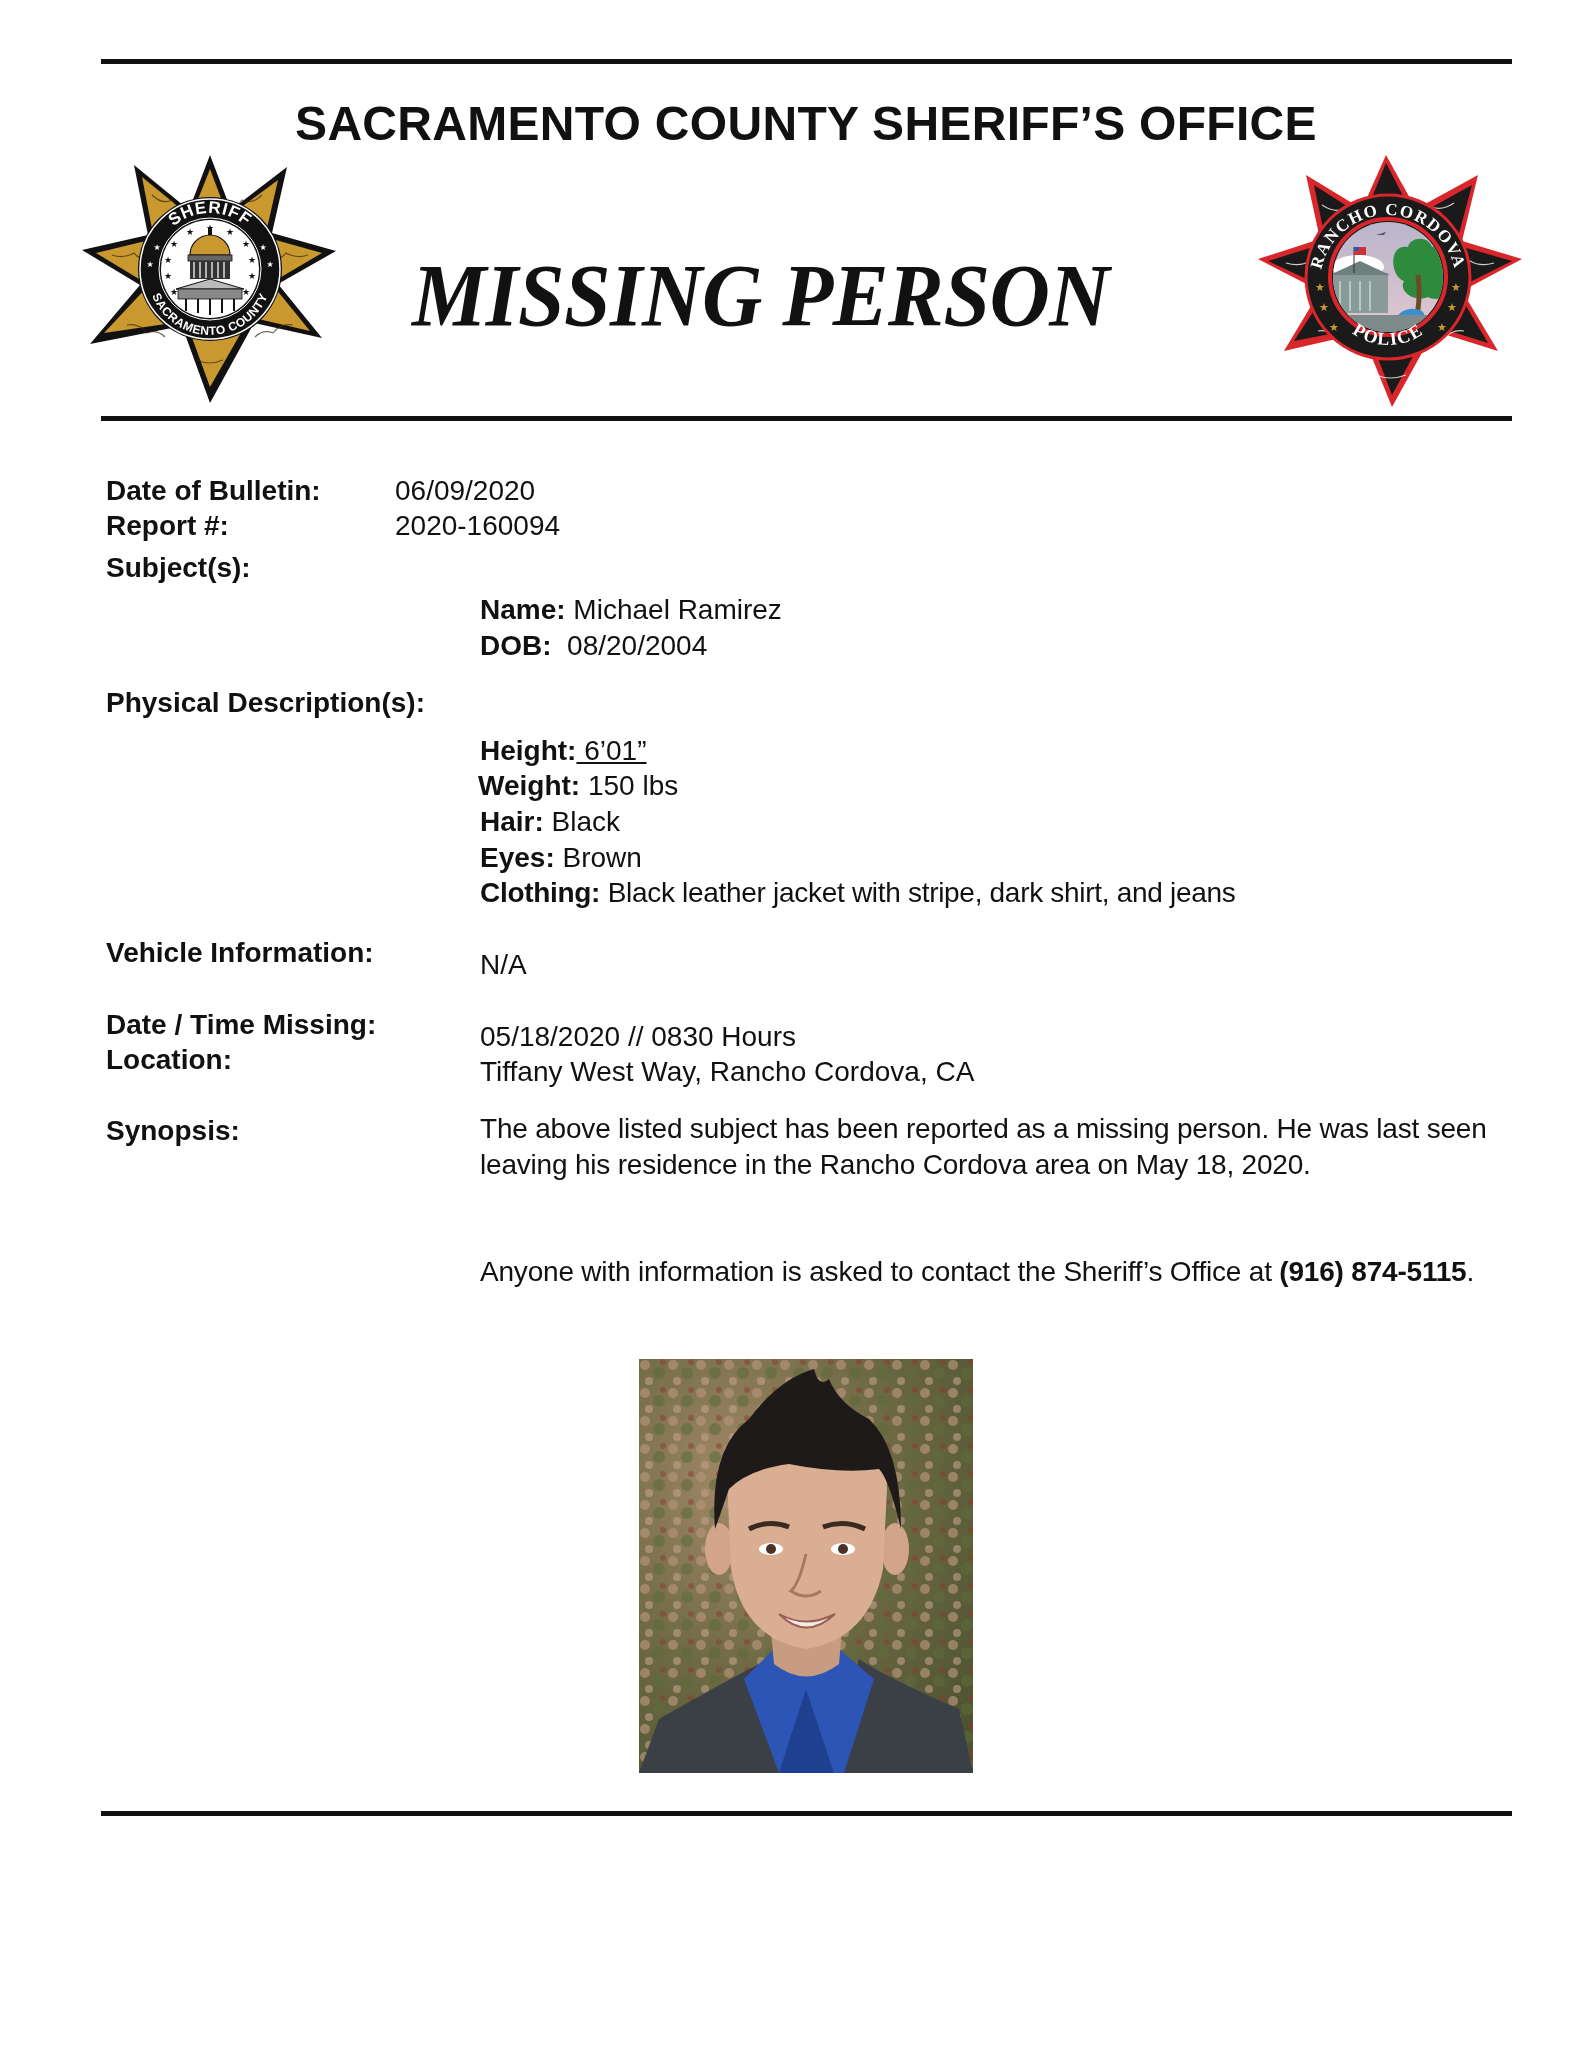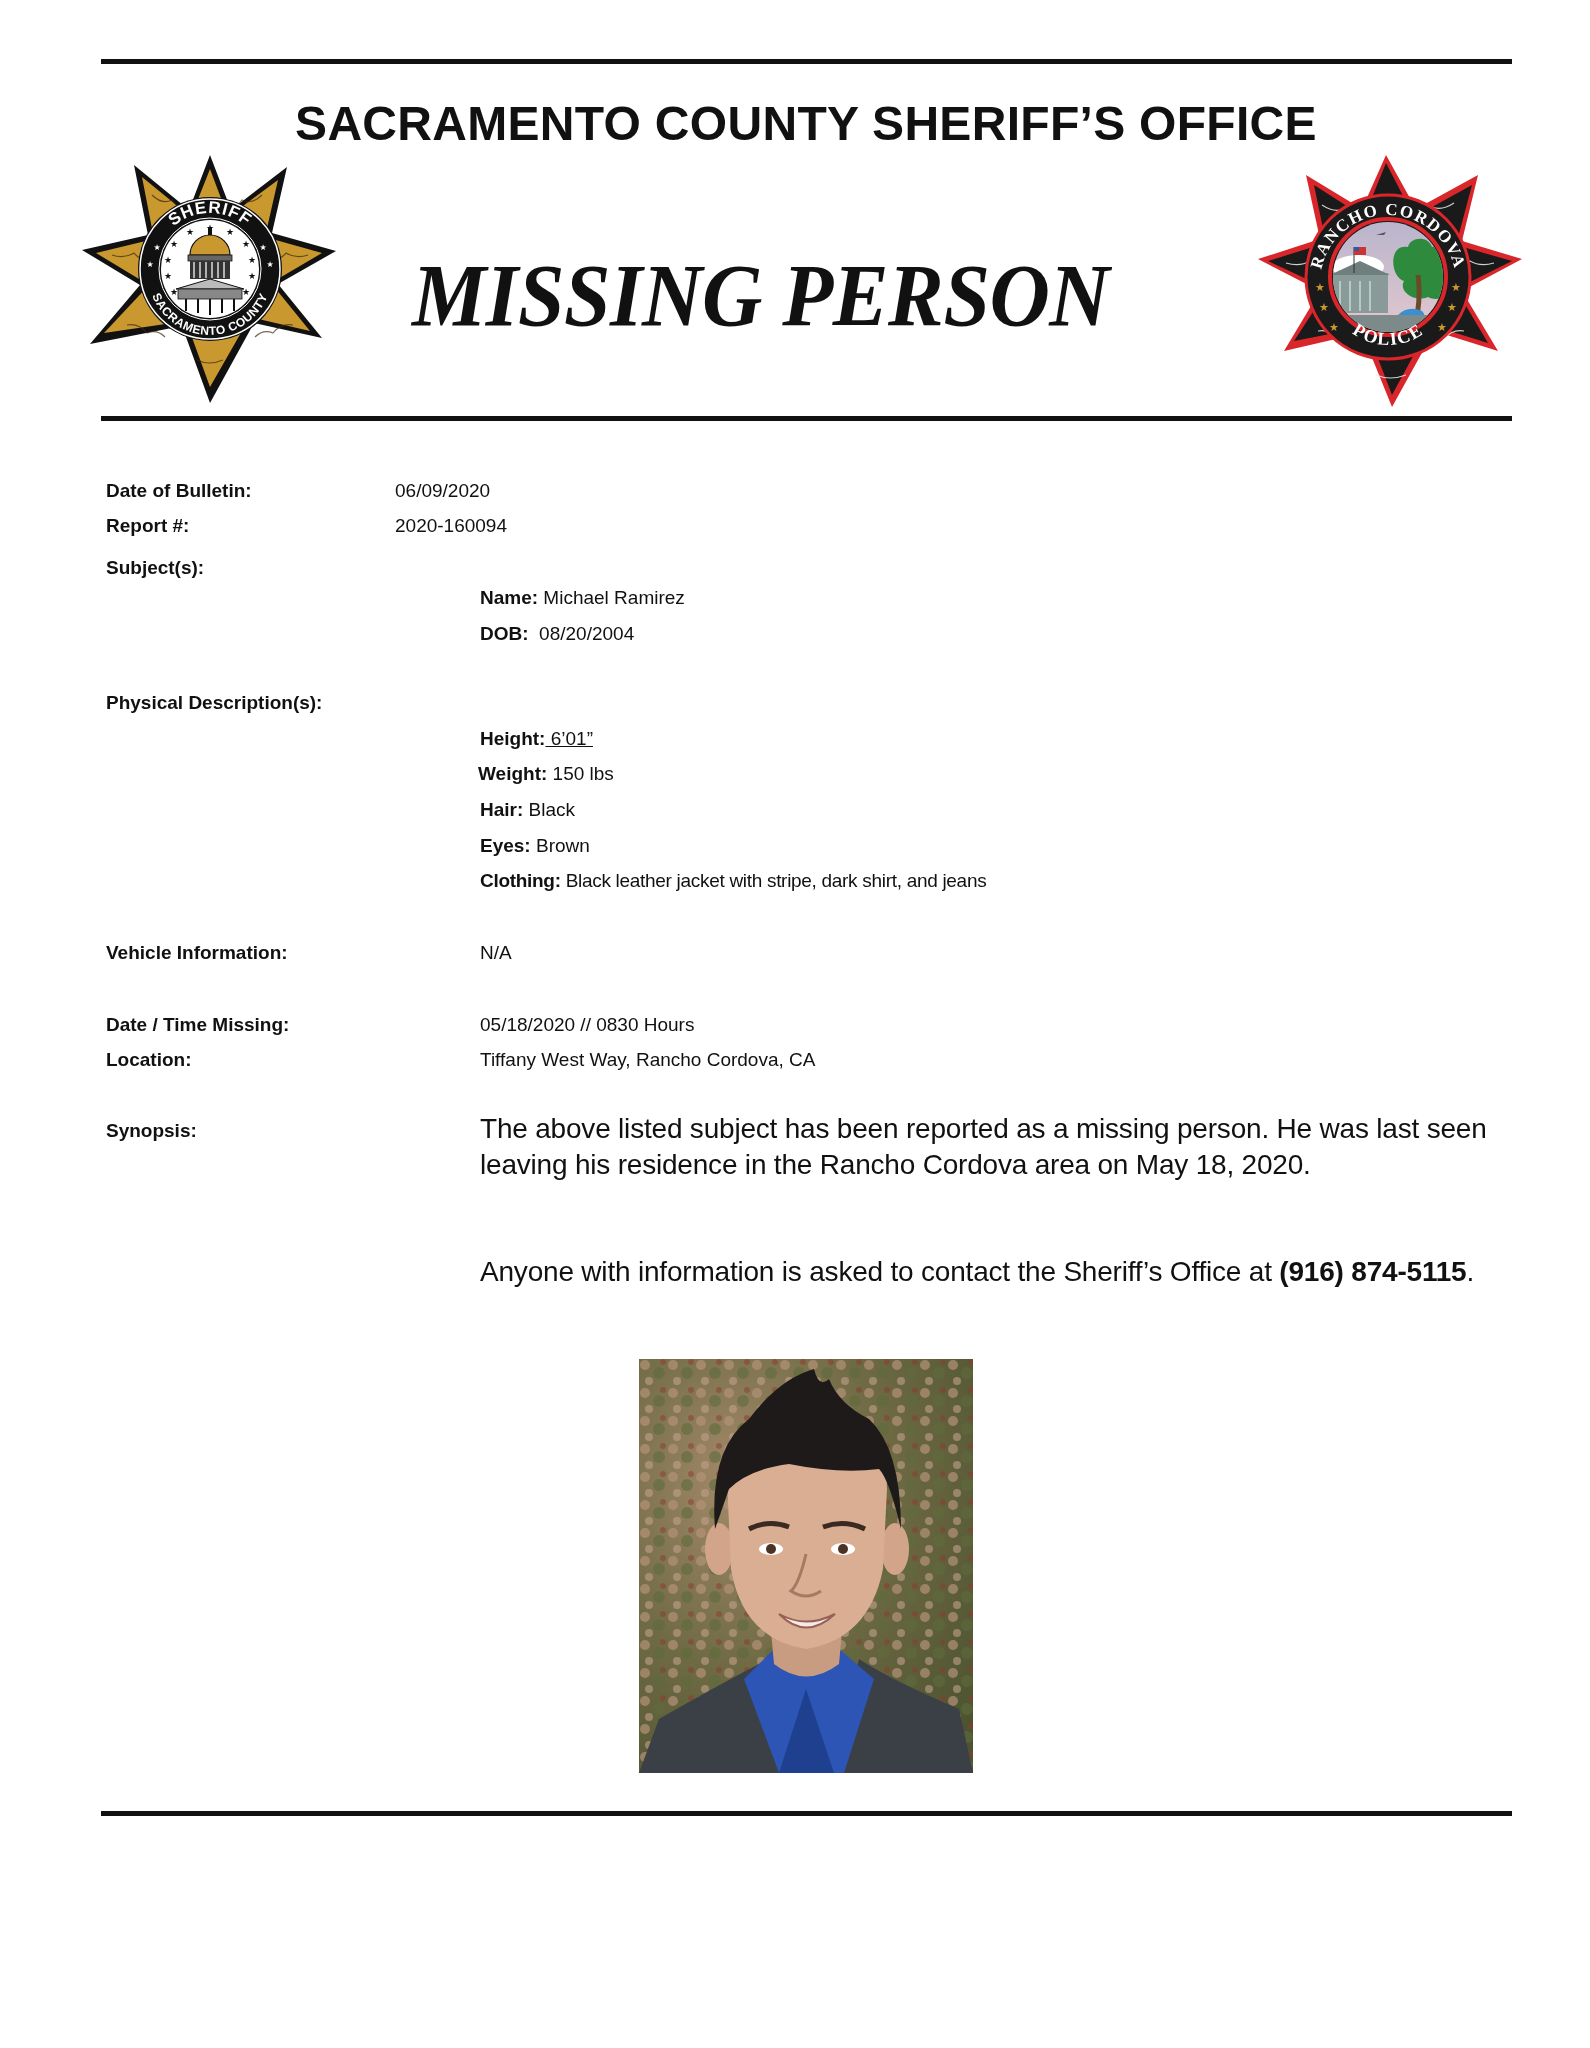--- a/index.html
+++ b/index.html
@@ -6,25 +6,25 @@
   body { width: 1590px; height: 2048px; position: relative; overflow: hidden;
          font-family: "Liberation Sans", sans-serif; color: #111111; }
   .rule { position: absolute; left: 101px; width: 1411px; height: 5px; background: #111111; }
   .abs { position: absolute; white-space: nowrap; }
   .agency { left: 0; width: 1612px; top: 100px; text-align: center; font-weight: bold;
             font-size: 48px; line-height: 48px; letter-spacing: 0.3px; }
   .headline { left: 412px; top: 252px; font-family: "Liberation Serif", serif; font-weight: bold;
               font-style: italic; font-size: 88px; line-height: 88px; transform-origin: left top;
               transform: scaleX(0.95); letter-spacing: -0.5px; }
   .badge { position: absolute; }
-  .t { font-size: 19px; line-height: 28px; }
+  .t { font-size: 28px; line-height: 28px; }
   .b { font-weight: bold; }
   .lbl { left: 106px; font-weight: bold; }
   .v1 { left: 395px; }
-  .v2 { left: 480px; }
+  .v2 { left: 480px; margin-top: 12px; }
   .para { position: absolute; left: 480px; width: 1010px; font-size: 28px; line-height: 36px; }
   .photo { position: absolute; left: 639px; top: 1359px; width: 334px; height: 414px; overflow: hidden; }
 </style>
 </head>
 <body>
 
 <div class="rule" style="top:59px;"></div>
 <div class="rule" style="top:416px;"></div>
 <div class="rule" style="top:1811px;"></div>
 

